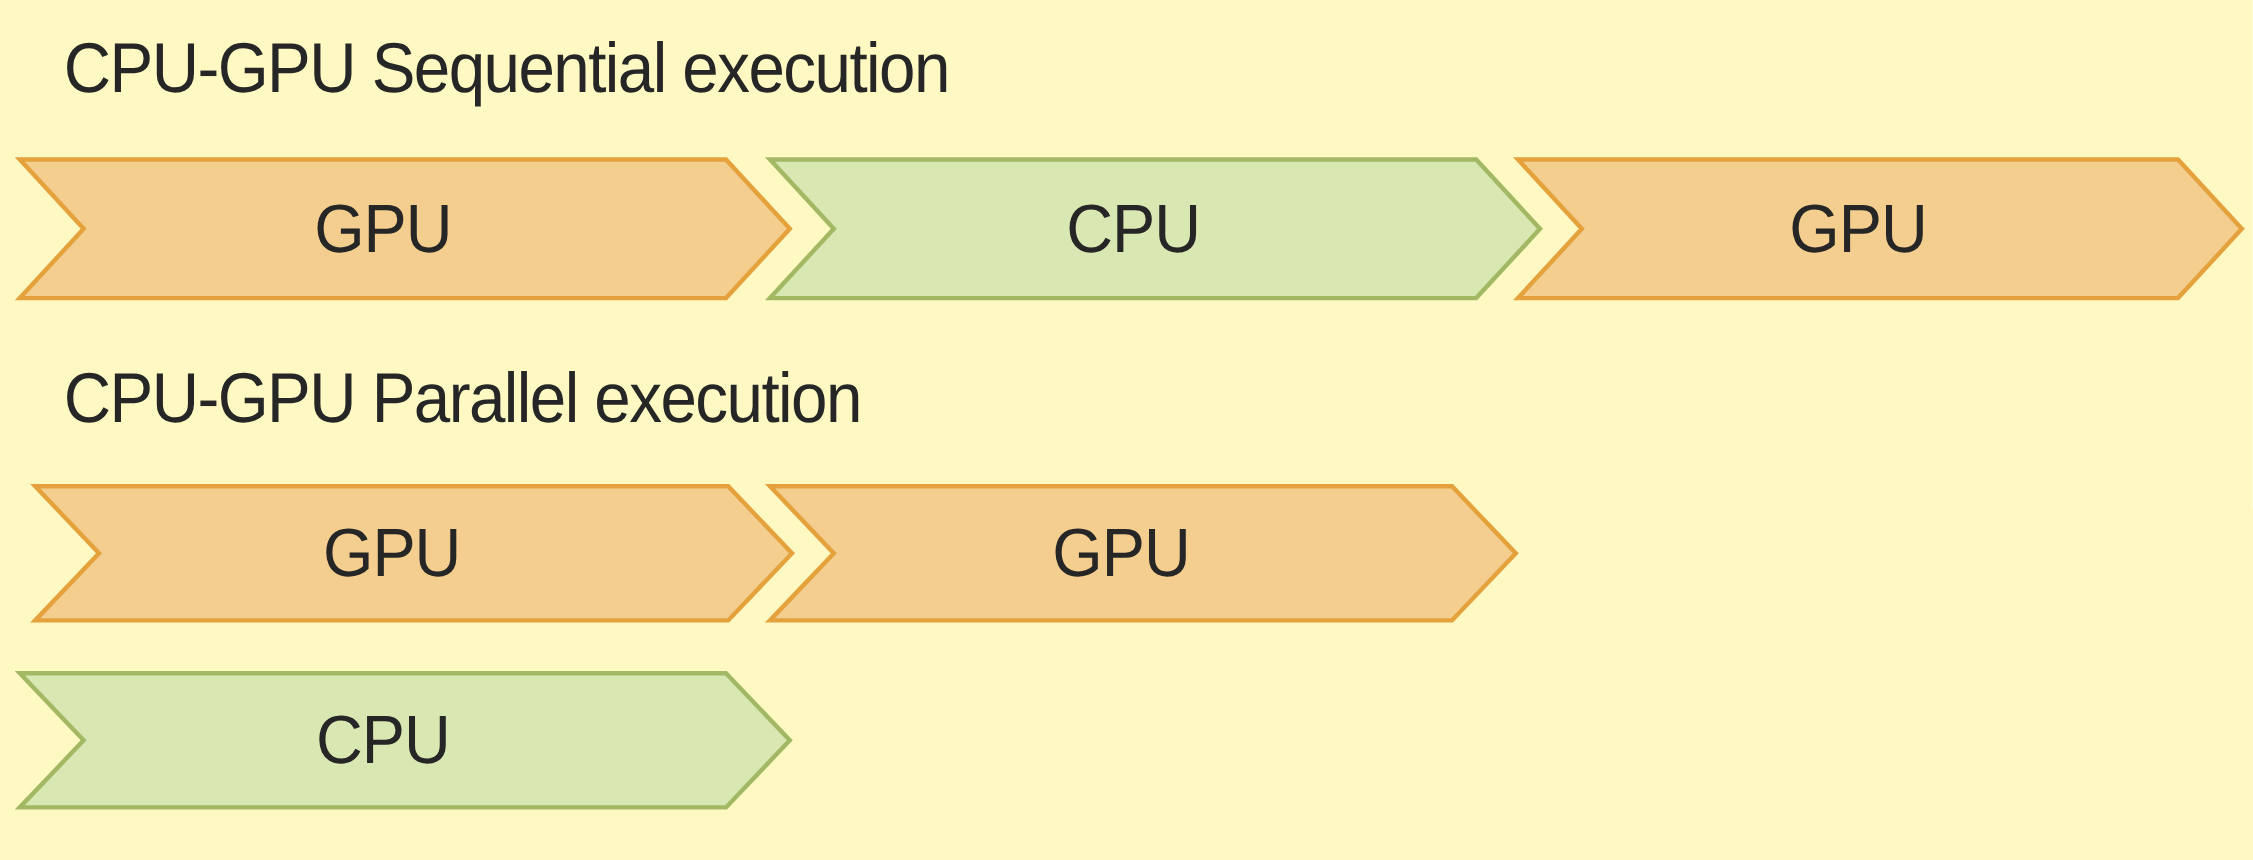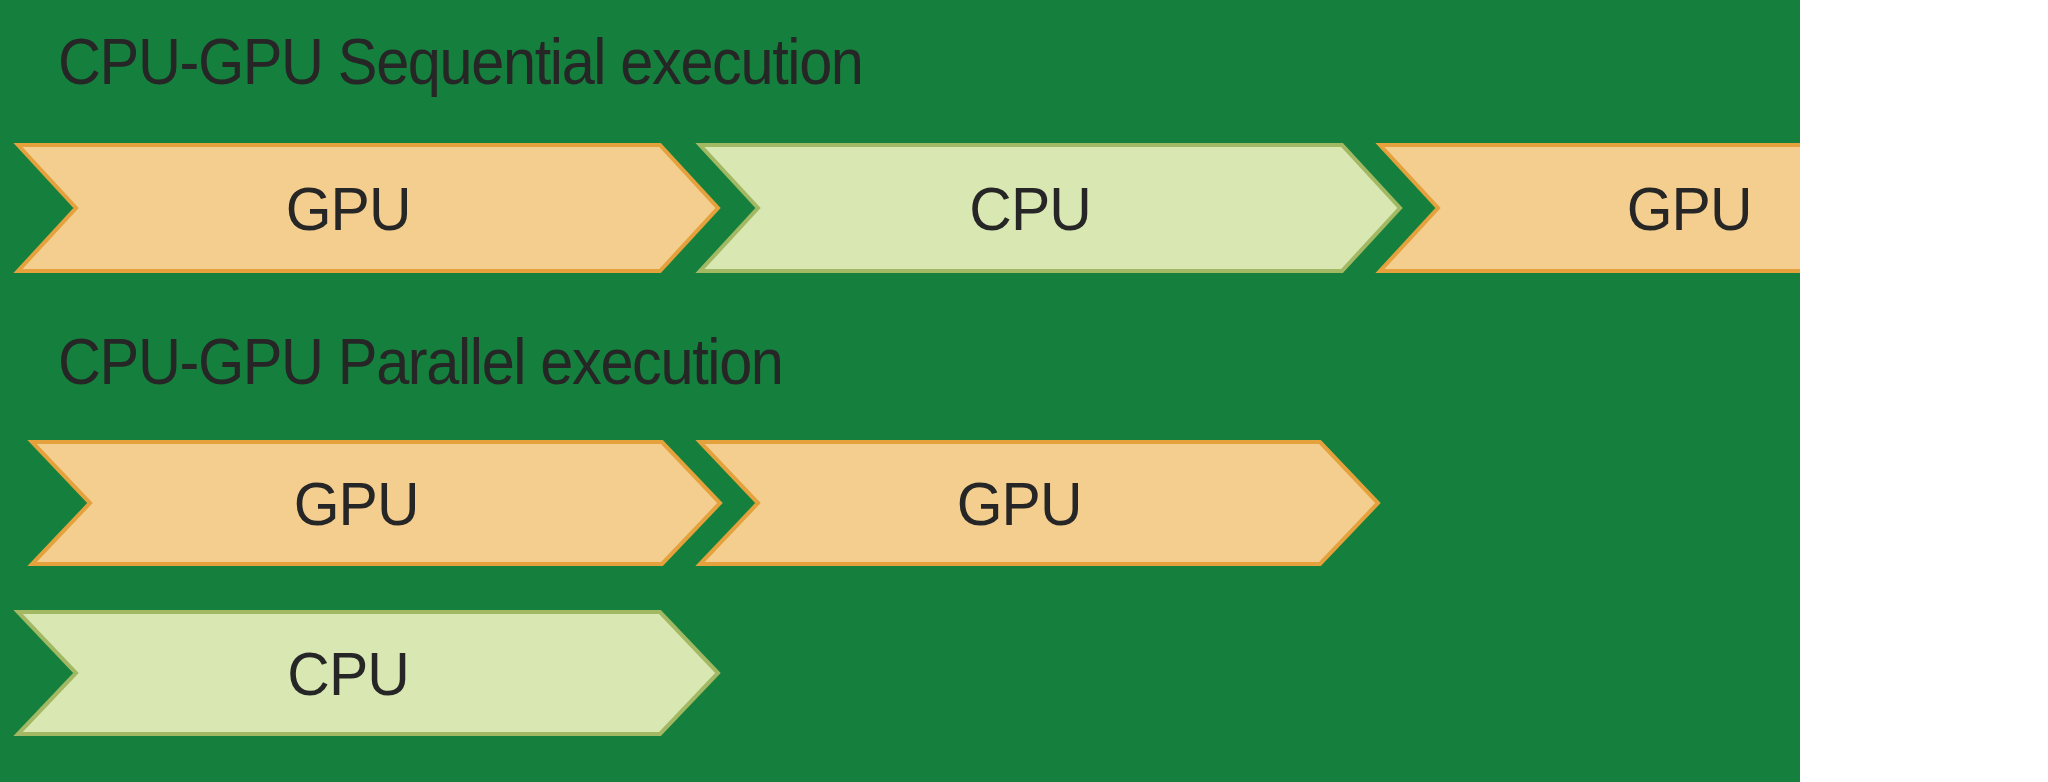--- a/index.html
+++ b/index.html
@@ -6,23 +6,23 @@
   html, body {
     margin: 0;
     padding: 0;
     background: #ffffff;
   }
   body {
     font-family: "Liberation Sans", sans-serif;
   }
   #canvas {
     position: relative;
-    width: 1800px;
+    width: 2048px;
     height: 782px;
-    background: #15803d;
+    background: #fef9c3;
     overflow: hidden;
   }
 
   .section-title {
     position: absolute;
     font-family: "Liberation Sans", sans-serif;
     font-weight: 400;
     font-size: 64px;
     line-height: 1;
     letter-spacing: -1.5px;

